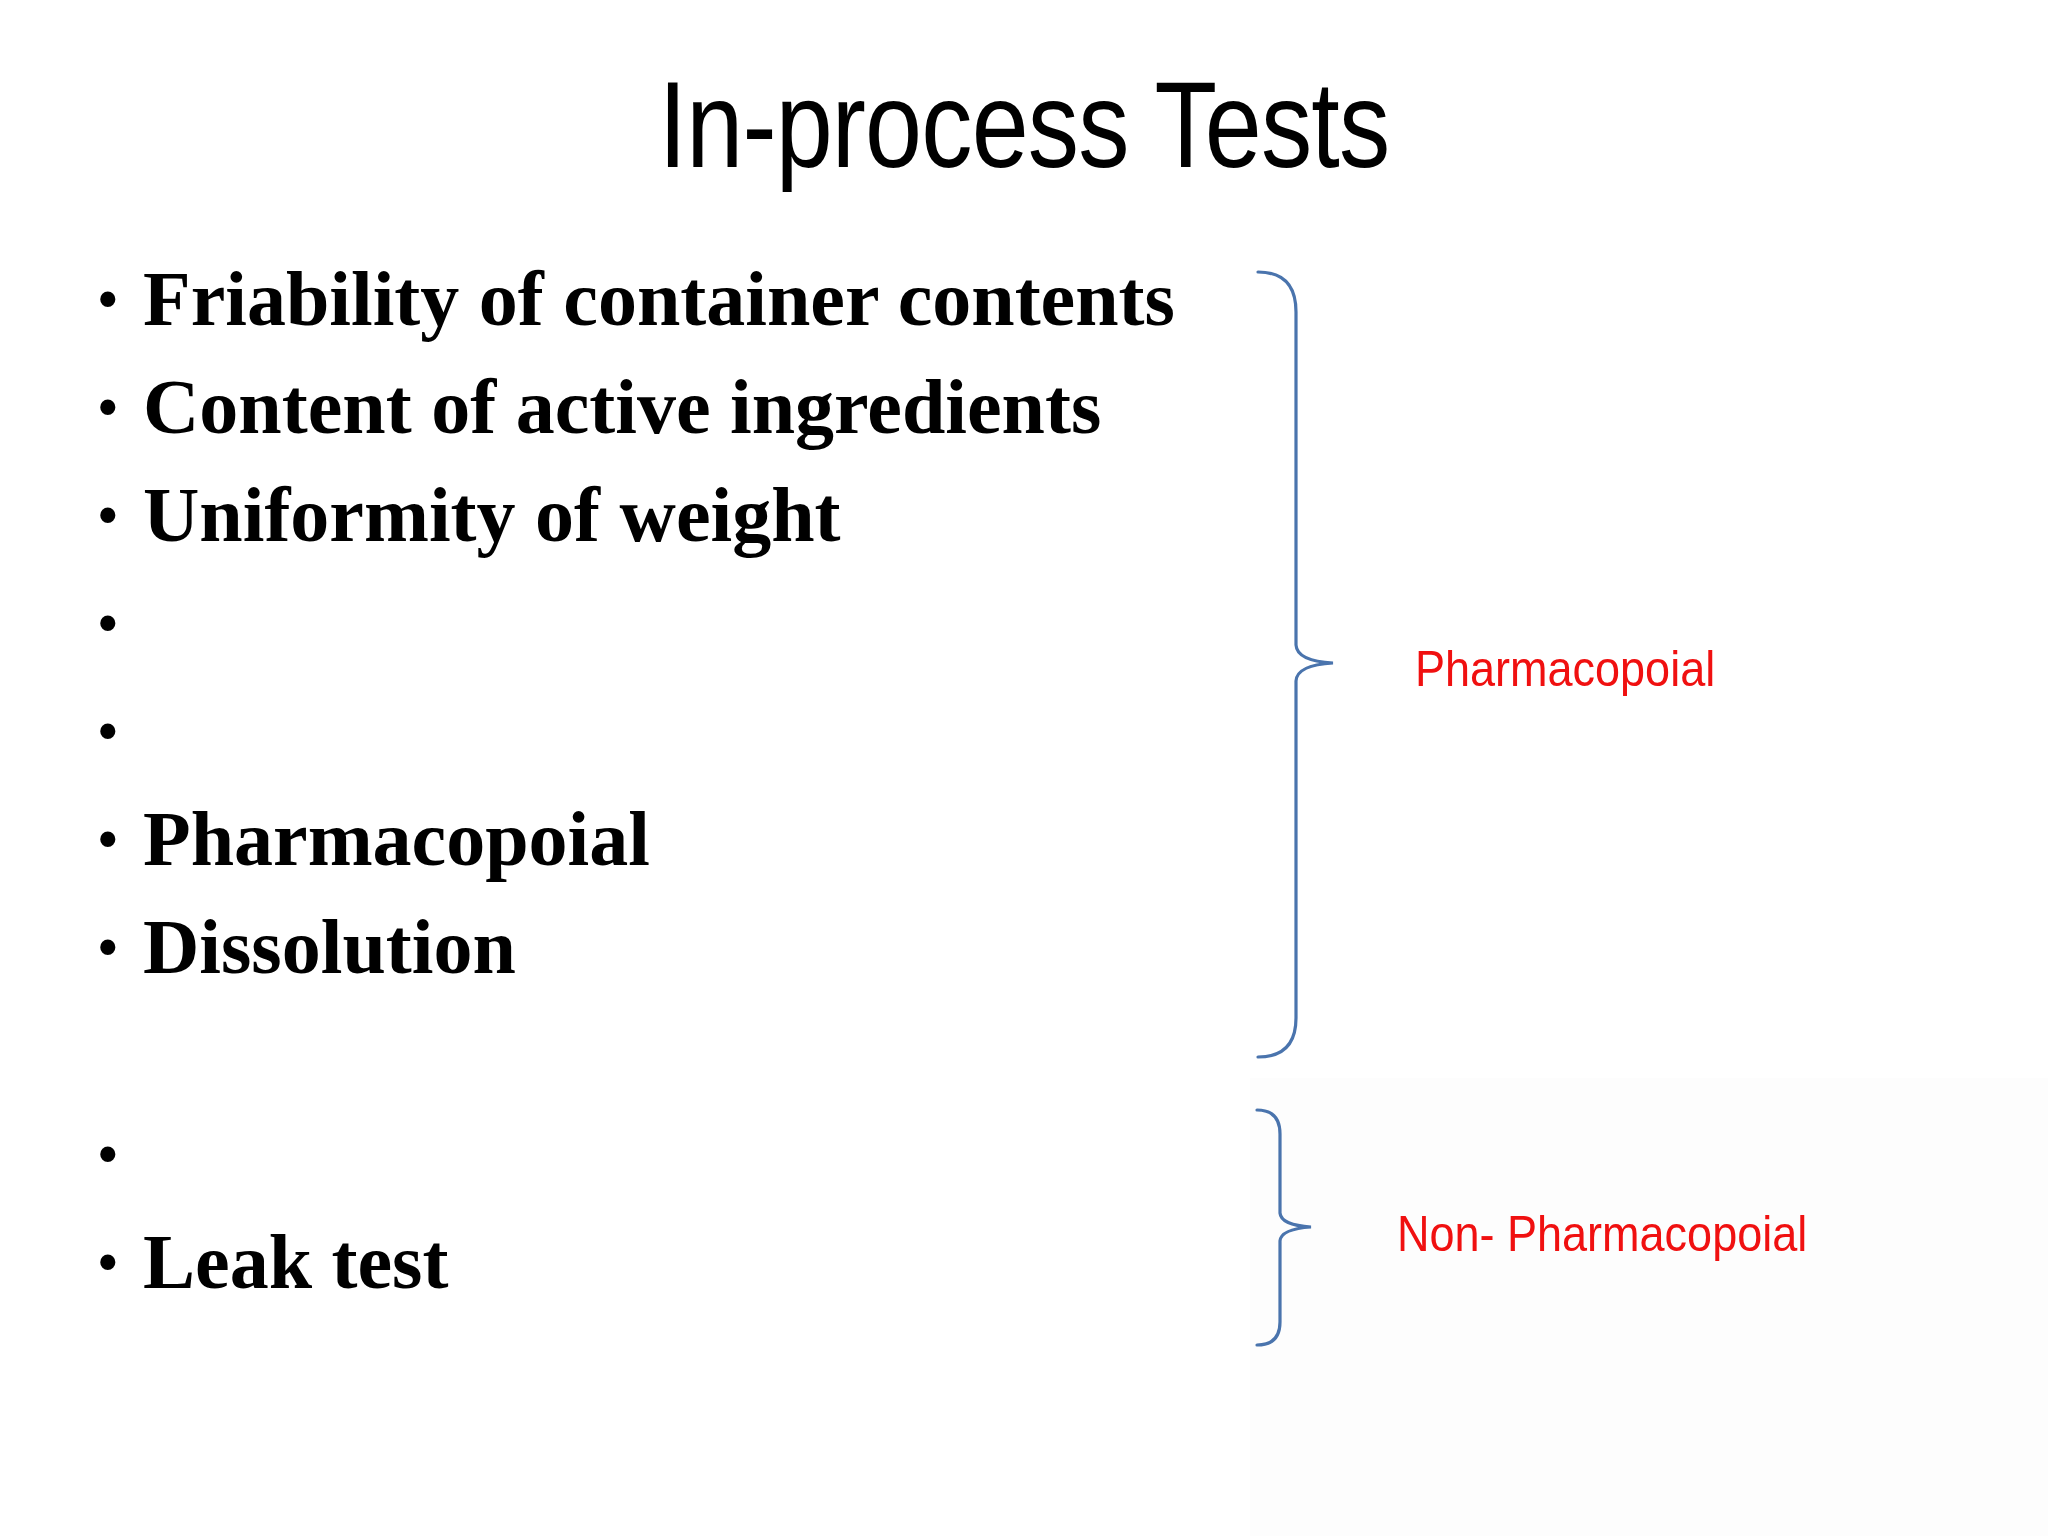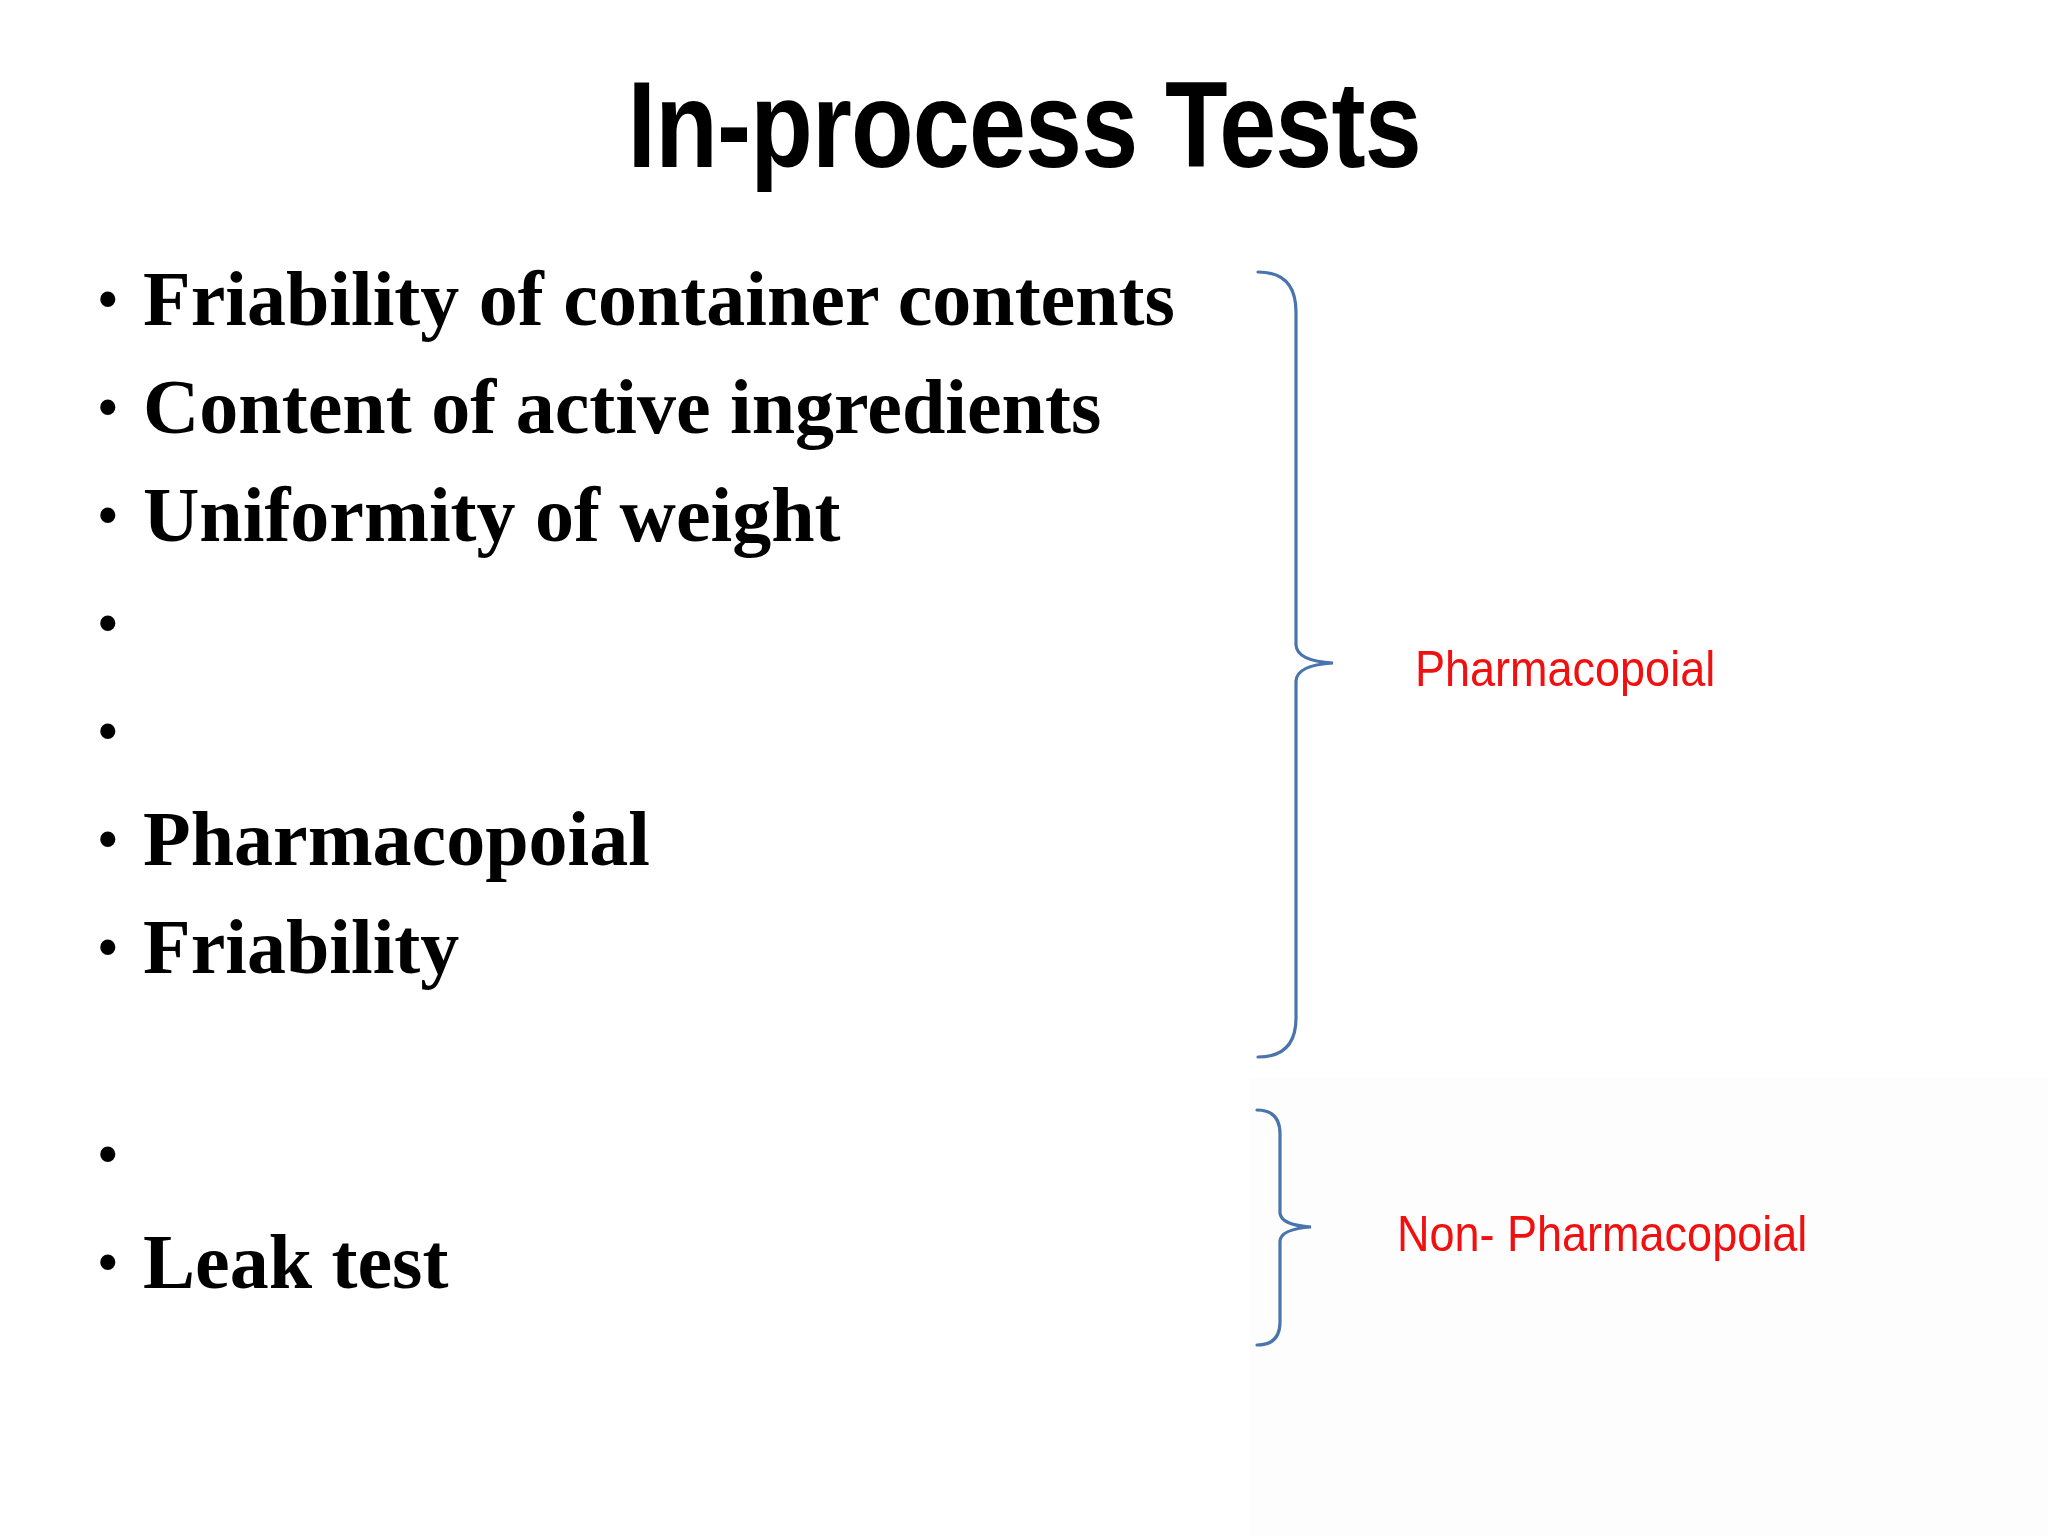--- a/index.html
+++ b/index.html
@@ -23,21 +23,21 @@
     height: 458px;
     background: #fdfdfd;
   }
   .title {
     position: absolute;
     top: 52px;
     left: 0;
     right: 0;
     text-align: center;
     font-family: "Liberation Sans", sans-serif;
-    font-weight: 700;
+    font-weight: 400;
     font-size: 122px;
     line-height: 146px;
     color: #000000;
     white-space: nowrap;
   }
   .title .squeeze {
     display: inline-block;
     transform: scaleX(0.84);
     transform-origin: center;
     letter-spacing: -1px;
@@ -121,21 +121,21 @@
     </li>
     <li>
       <span class="bullet">•</span>
     </li>
     <li>
       <span class="bullet">•</span>
       <span>Pharmacopoial</span>
     </li>
     <li>
       <span class="bullet">•</span>
-      <span>Friability</span>
+      <span>Dissolution</span>
     </li>
   </ul>
 
   <ul class="bullet-list group2">
     <li>
       <span class="bullet">•</span>
     </li>
     <li>
       <span class="bullet">•</span>
       <span>Leak test</span>

